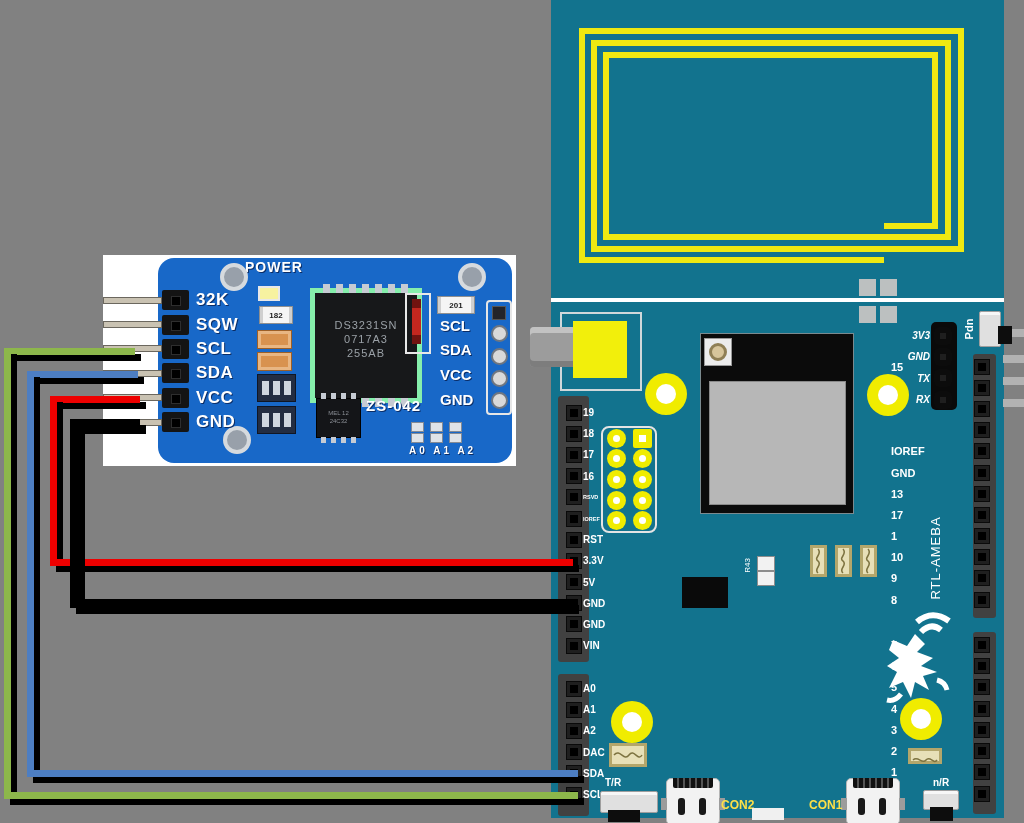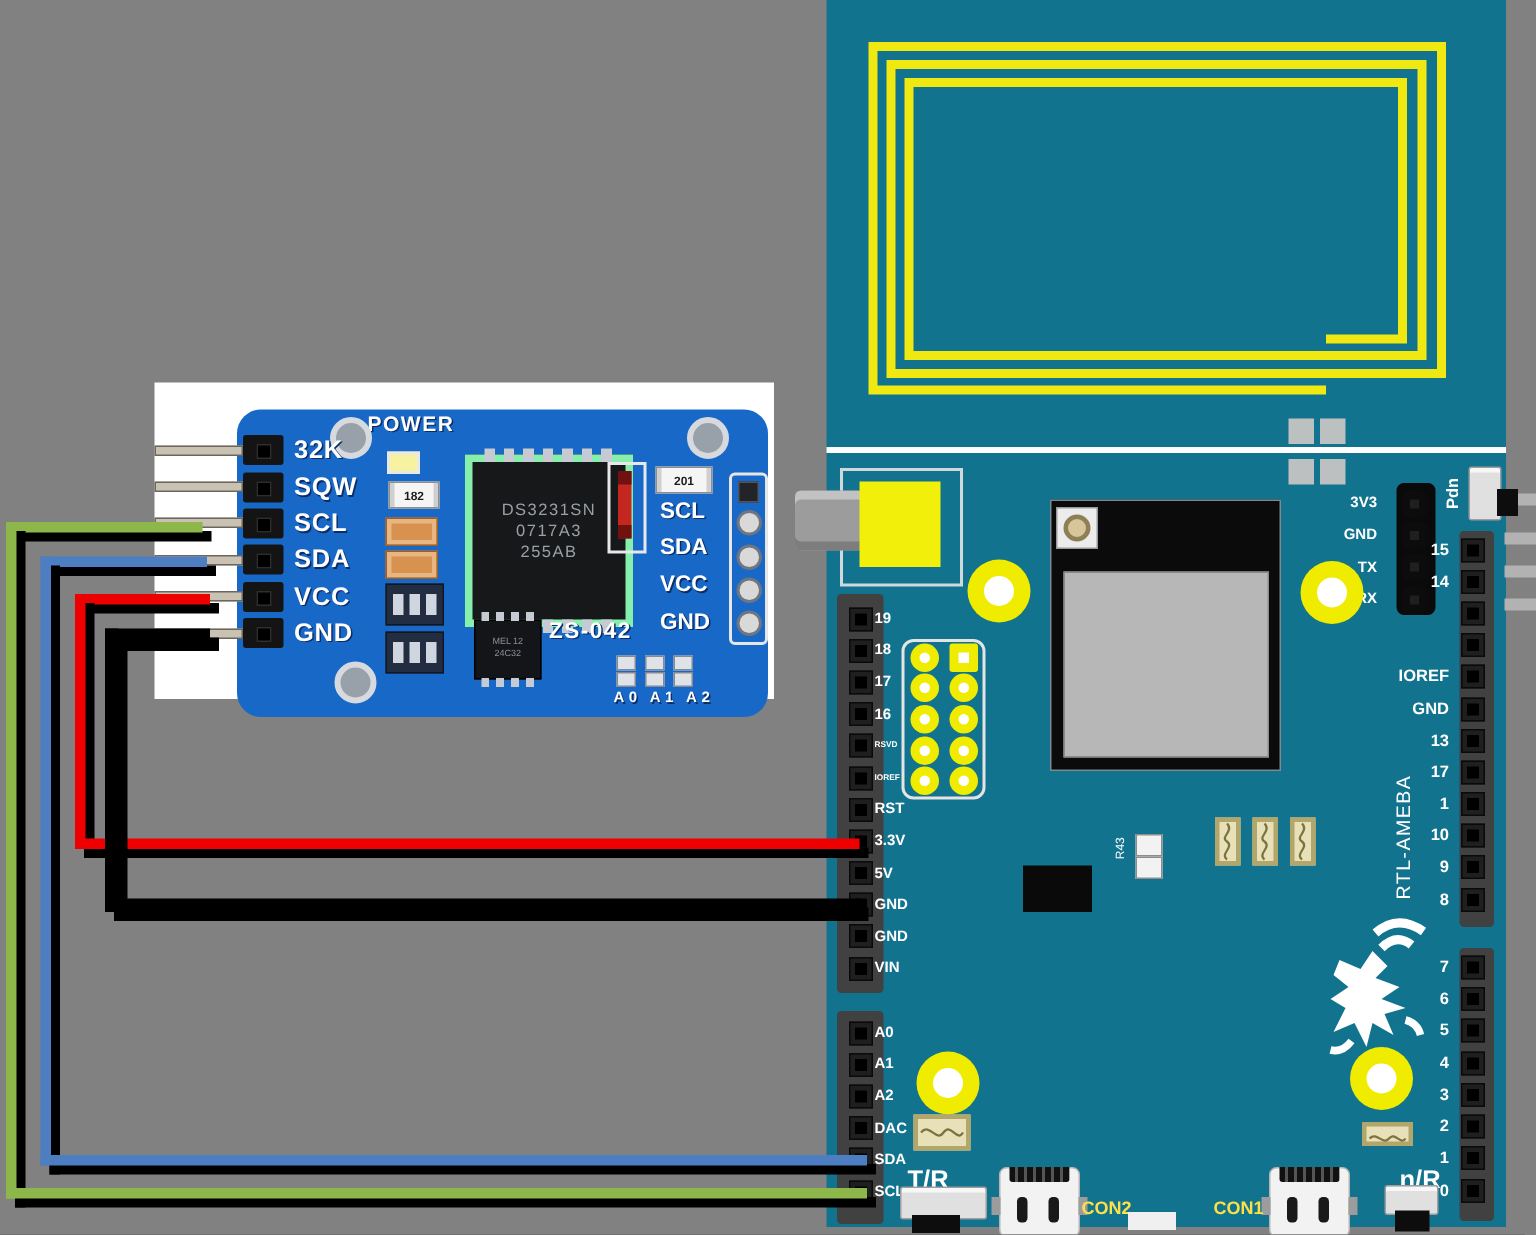--- a/index.html
+++ b/index.html
@@ -19,29 +19,29 @@
 
   .hstrip{position:absolute;background:#414141;border-radius:3px;}
   .pins{position:absolute;display:flex;flex-direction:column;}
   .pinrow{display:flex;align-items:center;height:21.2px;}
   .pins.pB .pinrow{height:21.3px;}
   .pinsq{width:14px;height:14px;background:#1f1f1f;border:1px solid #0a0a0a;position:relative;flex:none;}
   .pinsq::after{content:"";position:absolute;inset:3px;background:#000;}
   .plabel{color:#fff;font-size:10px;font-weight:bold;white-space:nowrap;}
   .pins.left .pinsq{margin-left:8px;}
   .pins.left .plabel{margin-left:1px;}
-  .pins.right .pinrow{justify-content:flex-end;padding-right:5px;}
+  .pins.right .pinrow{justify-content:space-between;padding-right:5px;}
   .pins.right .plabel{margin-right:8px;font-size:11px;}
   .pins.ul .pinrow:nth-of-type(5) .plabel,
   .pins.ul .pinrow:nth-of-type(6) .plabel{font-size:5.5px;}
 
   .uartbody{position:absolute;left:380px;top:322px;width:26px;height:88px;background:#0a0a0a;border-radius:5px;}
   .pins.uart{left:322px;top:325px;width:82px;}
   .pins.uart .pinrow{justify-content:flex-end;padding-right:3px;}
-  .pins.uart .plabel{margin-right:16px;}
+  .pins.uart .plabel{margin-right:4px;font-style:italic;}
   .upin{width:18px;height:18px;background:#0c0c0c;border-radius:5px;position:relative;flex:none;}
   .upin::after{content:"";position:absolute;inset:6px;background:#1f1f1f;}
 
   .edgetip{position:absolute;width:21px;height:8px;background:#b2b2b2;}
 
   .hole{position:absolute;width:42px;height:42px;border-radius:50%;background:#f0ec00;
         display:flex;align-items:center;justify-content:center;}
   .hole::after{content:"";width:20px;height:20px;border-radius:50%;background:#fff;}
 
   .hdr10{position:absolute;left:50px;top:426px;width:52px;height:103px;border:2px solid #e4e4e4;
@@ -60,33 +60,33 @@
   .r43pad{position:absolute;width:16px;height:13px;background:#f2f2f2;border:1px solid #8d8d8d;}
   .vtext{position:absolute;color:#fff;text-align:center;transform:rotate(-90deg);transform-origin:center;}
   .blackchip{position:absolute;left:131px;top:577px;width:46px;height:31px;background:#0a0a0a;}
 
   .cap-v{position:absolute;width:17px;height:32px;background:#e7e0b8;border:3px solid #b3a66b;box-sizing:border-box;}
   .ind-h{position:absolute;background:#e7e0b8;border:3px solid #b3a66b;box-sizing:border-box;}
 
   .switch{position:absolute;background:#e0e0e0;border:1px solid #9e9e9e;border-radius:2px;
           box-shadow:inset 0 3px 0 #f7f7f7;}
   .knob{position:absolute;background:#0d0d0d;}
-  .swlabel{position:absolute;color:#fff;font-size:17px;font-weight:bold;}
+  .swlabel{position:absolute;color:#fff;font-size:10px;font-weight:bold;}
 
   .usb{position:absolute;width:52px;height:45px;background:#f2f2f2;border:1px solid #b5b5b5;border-radius:5px;}
   .usb::before{content:"";position:absolute;left:6px;right:6px;top:-1px;height:10px;border-radius:0 0 2px 2px;
                background:repeating-linear-gradient(90deg,#111 0 4px,#555 4px 6px);}
   .usb .slot{position:absolute;width:7px;height:17px;background:#191919;border-radius:3px;top:19px;}
   .usb .tab{position:absolute;width:6px;height:12px;background:#9c9c9c;top:19px;}
   .conlabel{position:absolute;color:#fde047;font-size:12px;font-weight:bold;}
   .bottomtab{position:absolute;left:201px;top:808px;width:32px;height:12px;background:#f0f0f0;}
 
   
   .photo{position:absolute;left:103px;top:255px;width:413px;height:211px;background:#fff;z-index:2;}
-  .pcb{position:absolute;left:55px;top:18px;width:354px;height:205px;background:#1868c8;border-radius:16px;}
+  .pcb{position:absolute;left:55px;top:3px;width:354px;height:205px;background:#1868c8;border-radius:16px;}
   .rtcrows{position:absolute;left:0;top:33px;display:flex;flex-direction:column;}
   .rtcrow{display:flex;align-items:center;height:24.4px;}
   .rtcpin{width:57px;height:5px;background:#c9c2b2;border:1px solid #6b675e;flex:none;}
   .rtchouse{width:27px;height:20px;background:#141414;border-radius:2px;flex:none;position:relative;}
   .rtchouse::after{content:"";position:absolute;left:9px;top:6px;width:8px;height:8px;background:#000;border:1px solid #2e2e2e;}
   .rtclabel{color:#fff;font-size:17px;font-weight:bold;margin-left:7px;letter-spacing:.5px;
             text-shadow:1px 1px 0 #0b2d66;}
   .rrows{position:absolute;left:282px;top:55px;display:flex;flex-direction:column;}
   .rrow{display:flex;align-items:center;height:24.6px;color:#fff;font-size:15px;font-weight:bold;
         text-shadow:1px 1px 0 #0b2d66;}

